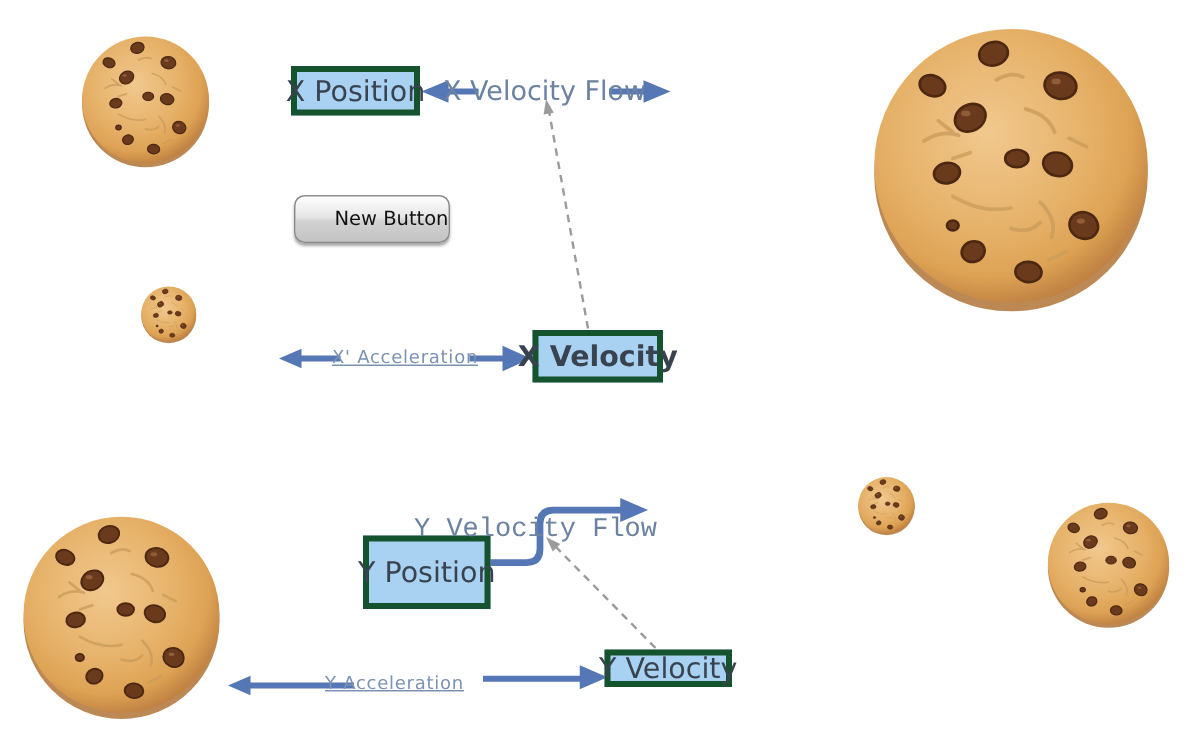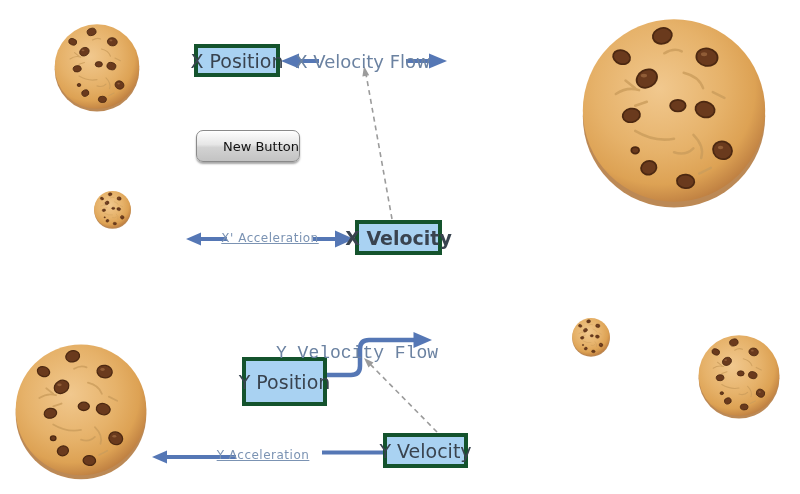--- a/index.html
+++ b/index.html
@@ -9,21 +9,21 @@
   }
   #art{position:absolute;left:0;top:0;}
   .stock{
     position:absolute;display:flex;align-items:center;justify-content:center;
     background:#a9d2f2;border:4px solid #14532d;color:#39434f;
     font-size:19px;box-sizing:border-box;white-space:nowrap;
   }
   .stock-xpos{left:194px;top:44px;width:86px;height:33px;}
   .stock-xvel{left:355px;top:220px;width:87px;height:35px;font-weight:bold;}
   .stock-ypos{left:202px;top:357px;width:85px;height:49px;margin-left:40px;}
-  .stock-yvel{left:383px;top:433px;width:85px;height:35px;}
+  .stock-yvel{left:403px;top:433px;width:85px;height:25px;}
   .flow-label{
     position:absolute;transform:translate(-50%,-50%);
     color:#6b82a1;font-size:18px;white-space:nowrap;
   }
   .lbl-xflow{left:363px;top:61px;}
   .lbl-yflow{left:357px;top:353px;font-family:Liberation Mono, monospace;}
   .accel-label{
     position:absolute;transform:translate(-50%,-50%);
     color:#7b93b3;font-size:12px;letter-spacing:0.5px;white-space:nowrap;text-decoration:underline;
   }

